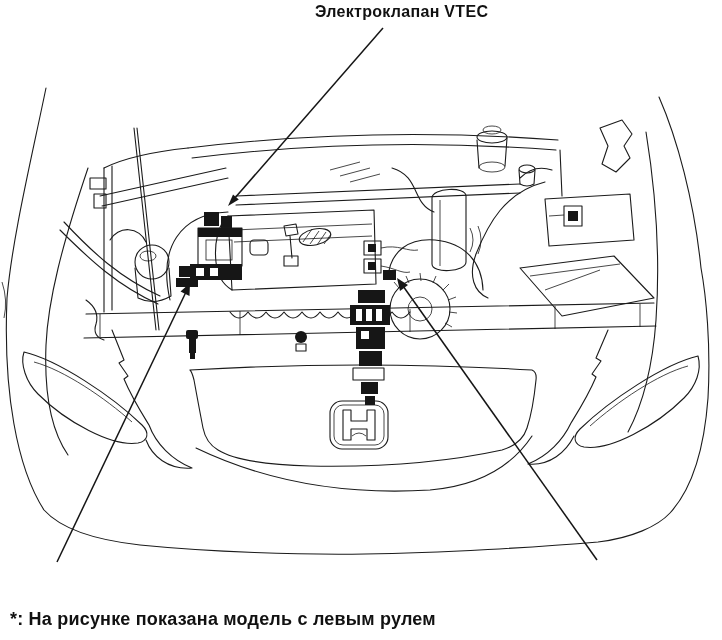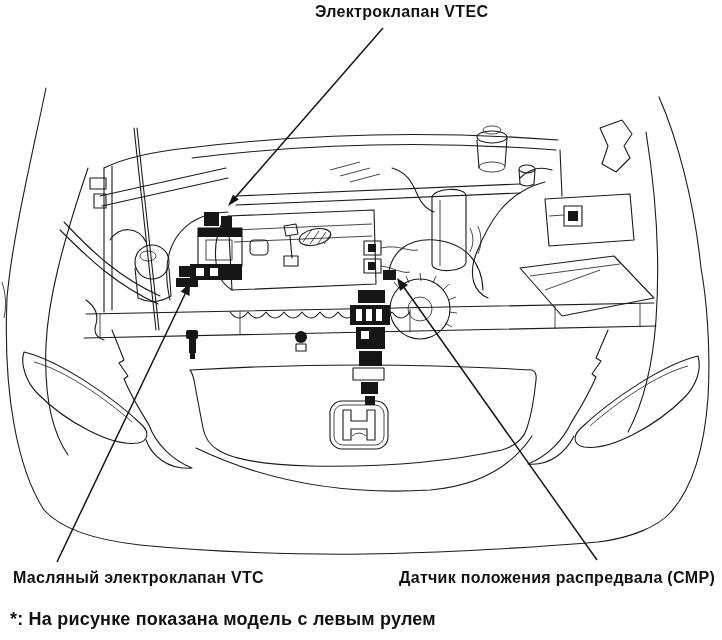--- a/index.html
+++ b/index.html
@@ -206,19 +206,17 @@
     <polygon class="fill" points="190,283 189.5,296 180.5,291.5"></polygon>
   </g>
   <g>
     <path class="ld" d="M597,560 L403,286"></path>
     <polygon class="fill" points="397,278 408,285 400,291"></polygon>
   </g>
 </svg>
 
 <div class="callout-label" style="left:315px;top:3px;">Электроклапан VTEC</div>
 
-<div class="callout-label" style="left:13px;top:569px;">Масляный электроклапан VTC</div>
-
-<div class="callout-label" style="left:399px;top:569px;">Датчик положения распредвала (CMP)</div>
+
 
 <div class="footnote" style="left:10px;top:609px;">*: На рисунке показана модель с левым рулем</div>
 
 </div>
 
 </body></html>

